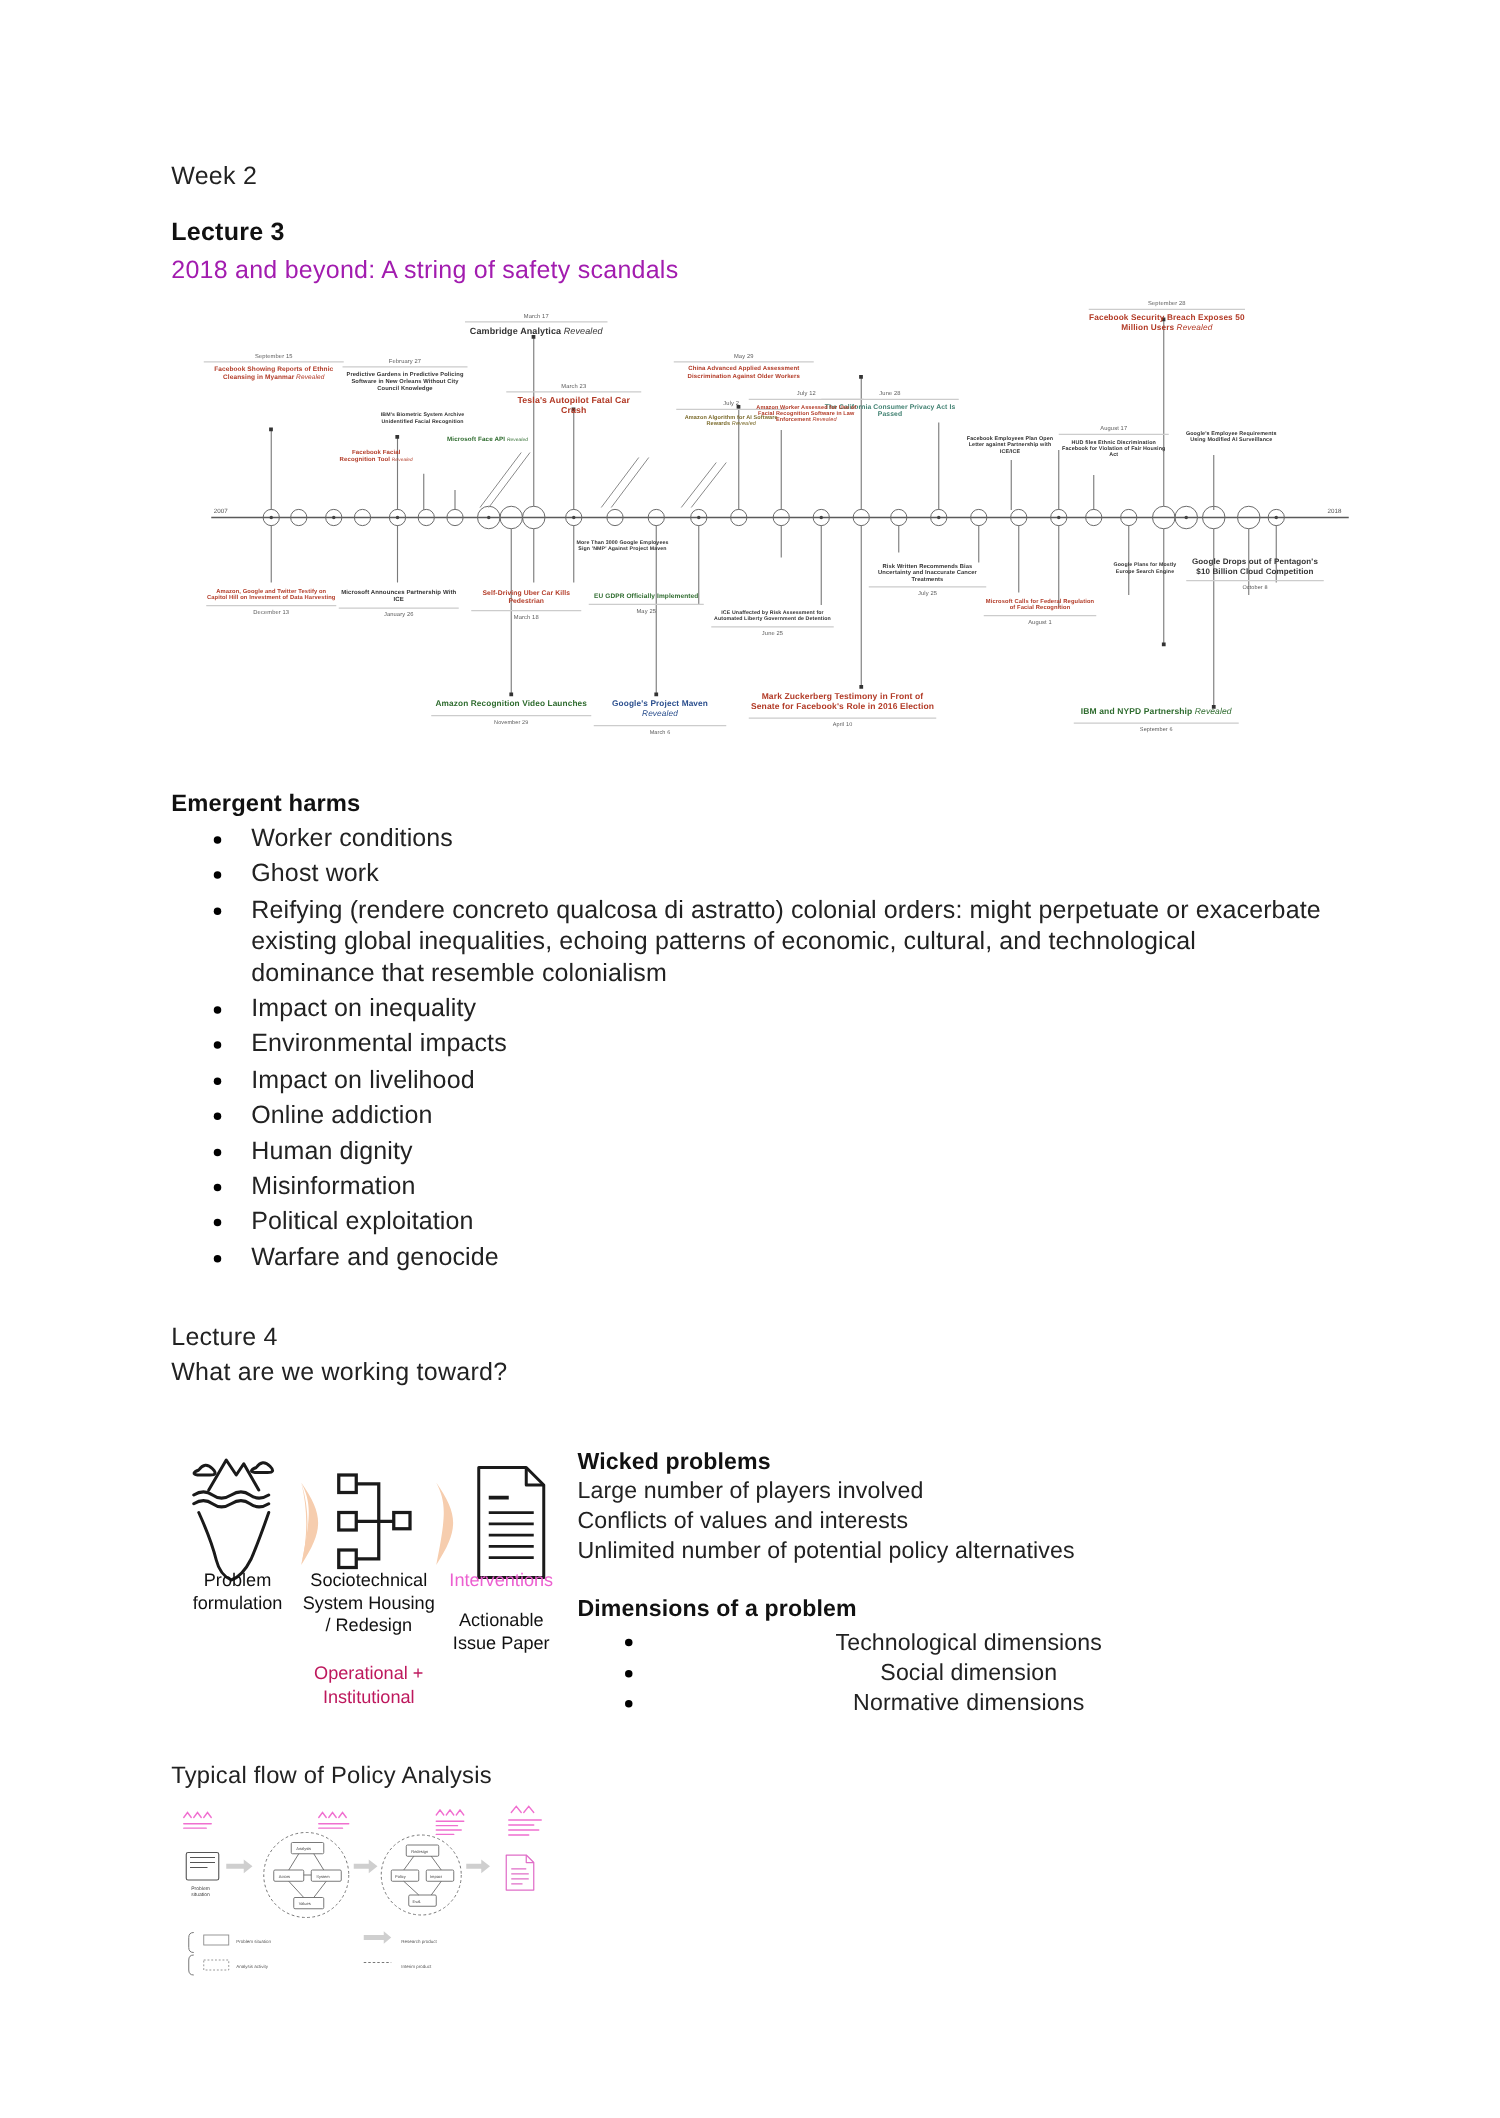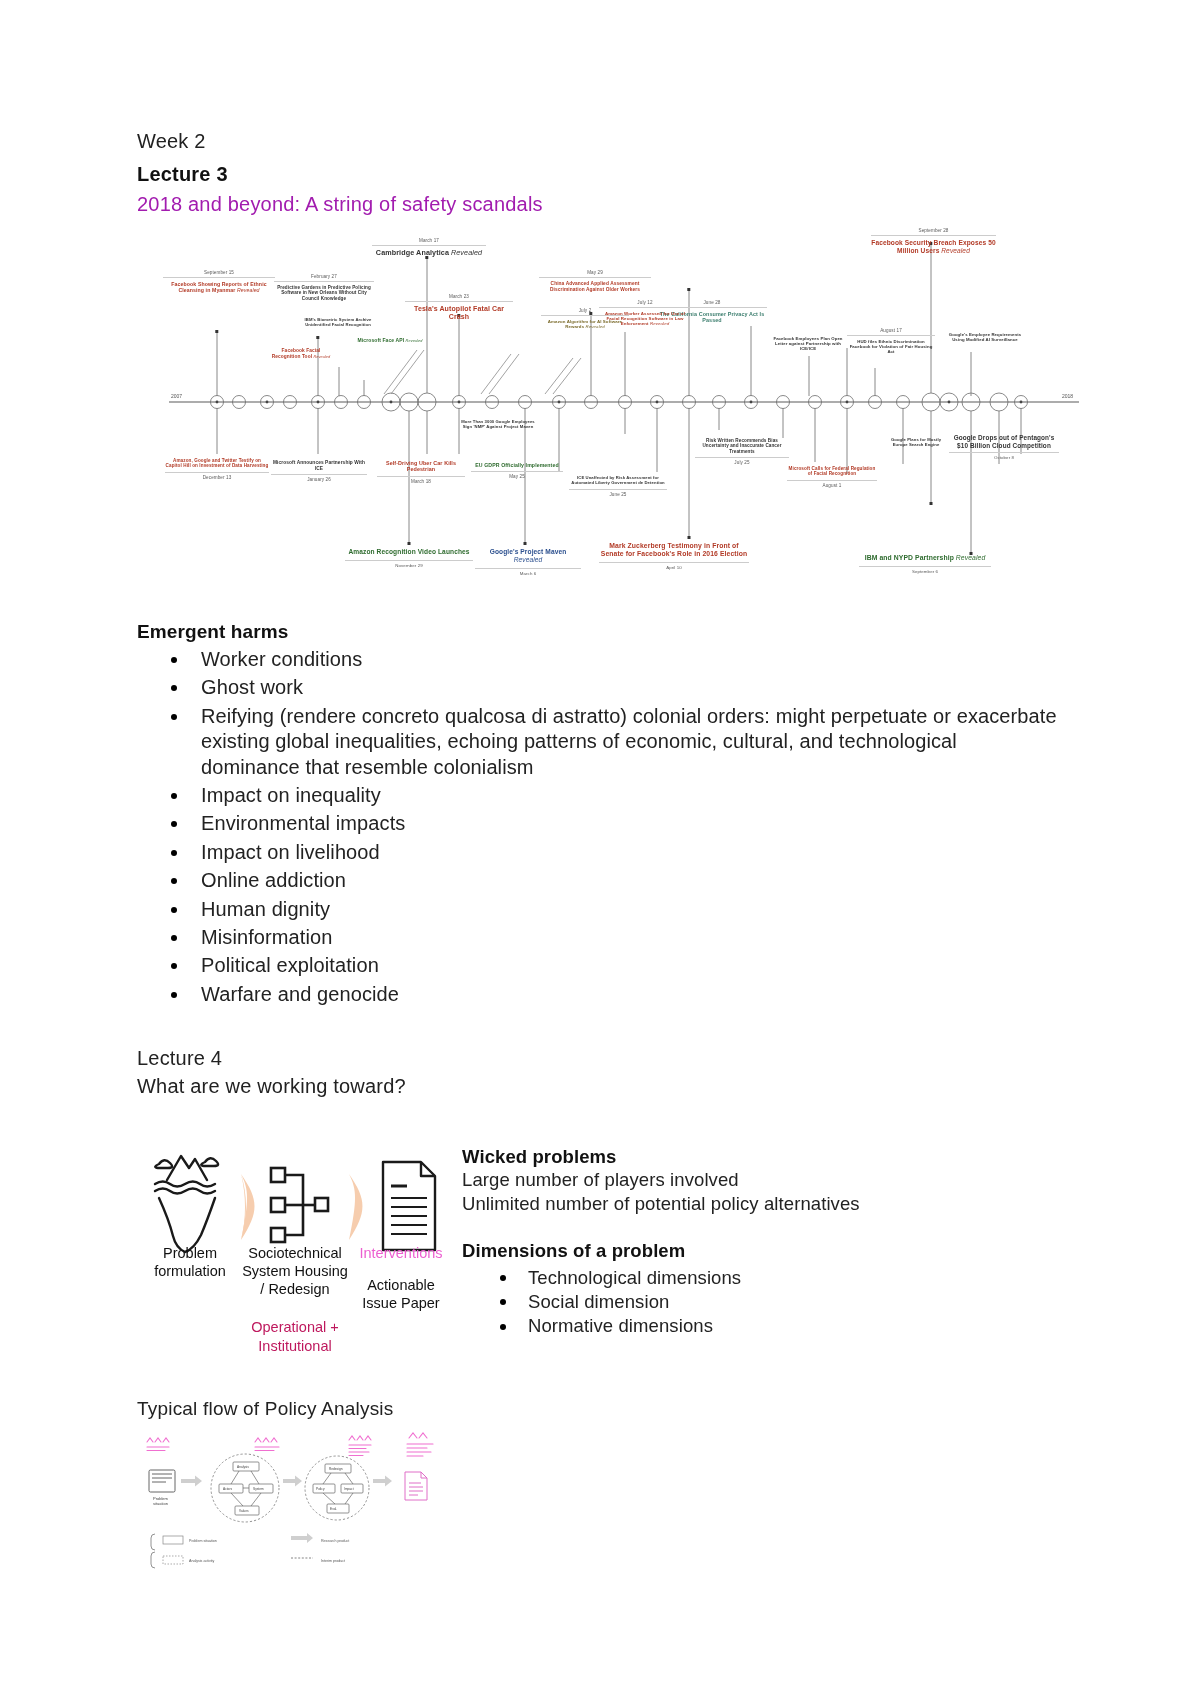--- a/index.html
+++ b/index.html
@@ -9,21 +9,21 @@
     width:1200px; height:1694px;
     background:#ffffff;
     font-family:"Liberation Sans", sans-serif;
     color:#222;
     position:relative;
     overflow:hidden;
   }
   .page { position:absolute; left:0; top:0; width:1200px; height:1694px; padding:128px 0 0 137px; }
 
   .week { font-size:20px; color:#222; letter-spacing:.2px; line-height:1.35; }
-  .lecture-h { font-size:20px; font-weight:bold; color:#111; margin-top:8px; letter-spacing:.2px; }
+  .lecture-h { font-size:20px; font-weight:bold; color:#111; margin-top:20px; letter-spacing:.2px; }
   .subtitle { font-size:20px; color:#a21caf; margin-top:7px; letter-spacing:.2px; }
 
   
   .timeline-wrap { position:relative; width:930px; height:385px; margin-top:6px; margin-left:22px; }
   .tl-svg { position:absolute; left:0; top:0; }
   .tl-note { position:absolute; text-align:center; line-height:1.18; }
   .tl-date { font-size:4.6px; color:#5a5a5a; letter-spacing:.1px; border-bottom:.6px solid #ccc; padding-bottom:1.5px; margin-bottom:3px; display:block;}
   .tl-title { font-weight:bold; letter-spacing:.1px; }
   .tl-sub { font-style:italic; font-weight:normal; }
   .c-red { color:#b23a26; }
@@ -47,21 +47,21 @@
   .pipeline { position:absolute; left:8px; top:0; width:300px; height:210px; }
   .pl-labels { position:absolute; left:8px; top:104px; width:310px; }
   .pl-col { position:absolute; text-align:center; font-size:14.5px; line-height:1.25; color:#111; }
   .pl-pink { color:#be185d; }
   .pl-pink2 { color:#ec5fd0; }
 
   .rightcol { position:absolute; left:325px; top:6px; width:560px; }
   .rc-h { font-size:18.5px; font-weight:bold; color:#111; letter-spacing:.1px;}
   .rc-line { font-size:18.5px; color:#222; line-height:1.3; letter-spacing:.1px;}
   .rc-h2 { font-size:18.5px; font-weight:bold; color:#111; margin-top:24px; letter-spacing:.1px;}
-  ul.dims { list-style:none; margin:4px 0 0 0; padding:0; }
+  ul.dims { list-style:none; margin:4px 0 0 0; padding:0;text-align:center; }
   ul.dims li { position:relative; font-size:18.5px; line-height:1.3; color:#222; padding-left:66px; letter-spacing:.1px;}
   ul.dims li .bullet { position:absolute; left:38px; top:.5em; width:6px; height:6px; border-radius:50%; background:#000; }
 
   .flow-title { font-size:19px; color:#222; margin-top:38px; letter-spacing:.2px;}
   .flow-wrap { position:relative; width:300px; height:150px; margin-top:6px; margin-left:4px; }
 </style>
 </head>
 <body>
 
 <div class="page">
@@ -410,20 +410,21 @@
       <div class="pl-col" style="left:208px; top:0px; width:96px;">
         <div class="pl-pink2">Interventions</div>
         <div style="margin-top:14px;">Actionable</div>
         <div>Issue Paper</div>
       </div>
     </div>
 
     <div class="rightcol">
       <div class="rc-h">Wicked problems</div>
       <div class="rc-line">Large number of players involved</div>
+      <div class="rc-line">Conflicts of values and interests</div>
       <div class="rc-line">Unlimited number of potential policy alternatives</div>
 
       <div class="rc-h2">Dimensions of a problem</div>
       <ul class="dims">
         <li><span class="bullet"></span><span>Technological dimensions</span></li>
         <li><span class="bullet"></span><span>Social dimension</span></li>
         <li><span class="bullet"></span><span>Normative dimensions</span></li>
       </ul>
     </div>
   </div>

